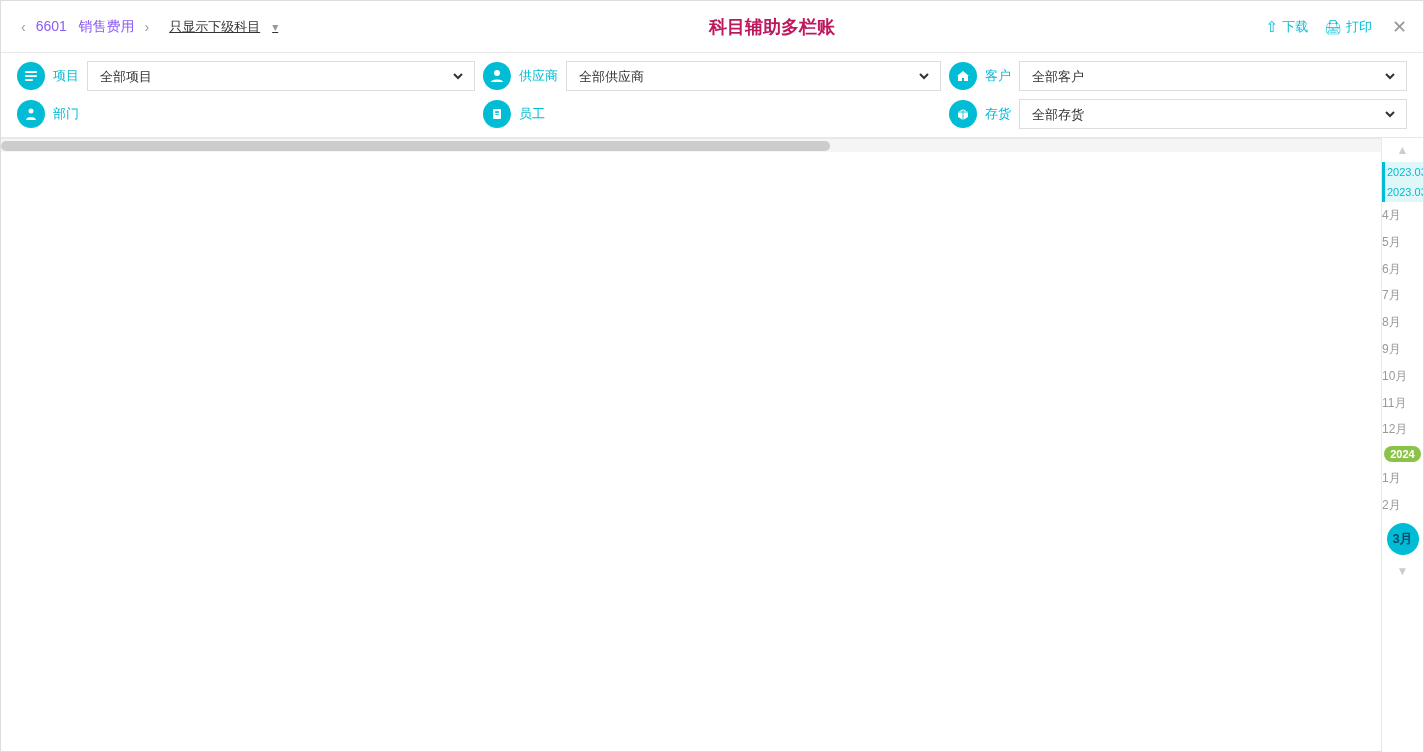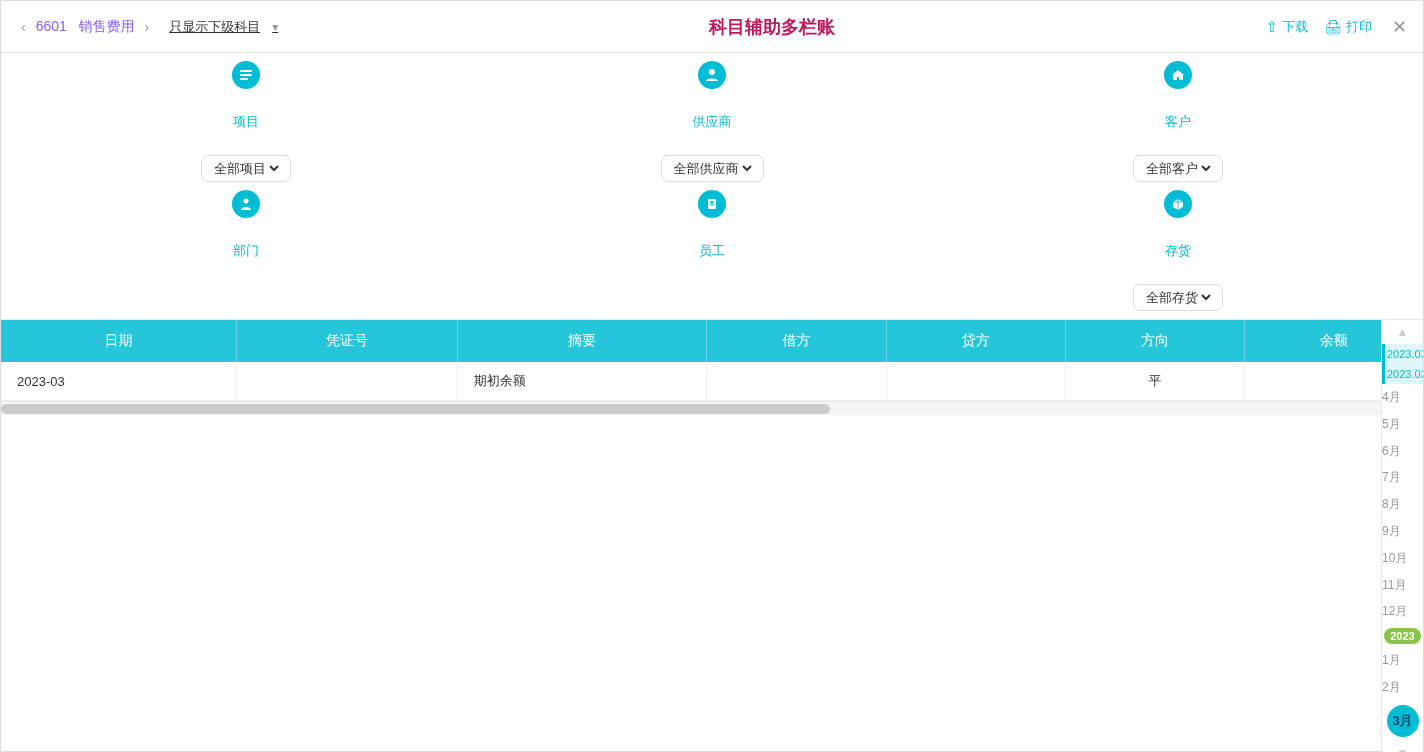--- a/index.html
+++ b/index.html
@@ -95,22 +95,21 @@
       display: grid;
       grid-template-columns: 1fr 1fr 1fr;
       gap: 8px;
       background: #fff;
       border-bottom: 1px solid #e8e8e8;
     }
 
     .filter-row {
       display: flex;
       align-items: center;
-      gap: 24px;
-      flex-direction: column;
+      gap: 8px;
     }
 
     .filter-icon {
       width: 28px;
       height: 28px;
       border-radius: 50%;
       background: #00bcd4;
       display: flex;
       align-items: center;
       justify-content: center;
@@ -122,21 +121,21 @@
     .filter-label {
       color: #00bcd4;
       font-size: 13px;
       white-space: nowrap;
       font-weight: 500;
     }
 
     .filter-select {
       flex: 1;
       border: 1px solid #ddd;
-      border-radius: 7px;
+      border-radius: 0;
       padding: 4px 8px;
       font-size: 13px;
       background: #fff;
       color: #333;
       cursor: pointer;
       display: flex;
       align-items: center;
       justify-content: space-between;
       height: 30px;
     }
@@ -373,46 +372,20 @@
         <select>
           <option>全部存货</option>
         </select>
       </div>
     </div>
   </div>
 
   <div style="display: flex; position: relative; flex: 1;">
 
     <div style="flex: 1; overflow: hidden; display: flex; flex-direction: column;">
-      <div style="overflow-x: auto; flex: 1;">
-        <table class="data-table">
-          <thead>
-            <tr>
-              <th>日期</th>
-              <th>凭证号</th>
-              <th>摘要</th>
-              <th>借方</th>
-              <th>贷方</th>
-              <th>方向</th>
-              <th>余额</th>
-            </tr>
-          </thead>
-          <tbody>
-            <tr>
-              <td>2023-03</td>
-              <td></td>
-              <td>期初余额</td>
-              <td></td>
-              <td></td>
-              <td>平</td>
-              <td></td>
-            </tr>
-          </tbody>
-        </table>
-      </div>
 
       <div class="scrollbar-container">
         <div class="scrollbar-thumb"></div>
       </div>
     </div>
 
     <div class="timeline-sidebar">
 
       <button class="timeline-top-btn">▲</button>
 
@@ -423,21 +396,21 @@
       <div class="timeline-item">4月</div>
       <div class="timeline-item">5月</div>
       <div class="timeline-item">6月</div>
       <div class="timeline-item">7月</div>
       <div class="timeline-item">8月</div>
       <div class="timeline-item">9月</div>
       <div class="timeline-item">10月</div>
       <div class="timeline-item">11月</div>
       <div class="timeline-item">12月</div>
 
-      <div style="background:#8bc34a; color:white; font-size:11px; font-weight:bold; border-radius:10px; padding:2px 6px; margin: 3px auto; width:auto; text-align:center; cursor:pointer;">2023</div>
+      <div style="background:#8bc34a; color:white; font-size:11px; font-weight:bold; border-radius:10px; padding:2px 6px; margin: 3px auto; width:auto; text-align:center; cursor:pointer;">2024</div>
 
       <div class="timeline-item">1月</div>
       <div class="timeline-item">2月</div>
 
       <div style="background:#00bcd4; color:#0c4a6e; font-size:13px; font-weight:bold; border-radius:50%; width:32px; height:32px; display:flex; align-items:center; justify-content:center; margin:4px auto; cursor:pointer;">3月</div>
 
       <button class="timeline-bottom-btn">▼</button>
     </div>
 
   </div>

